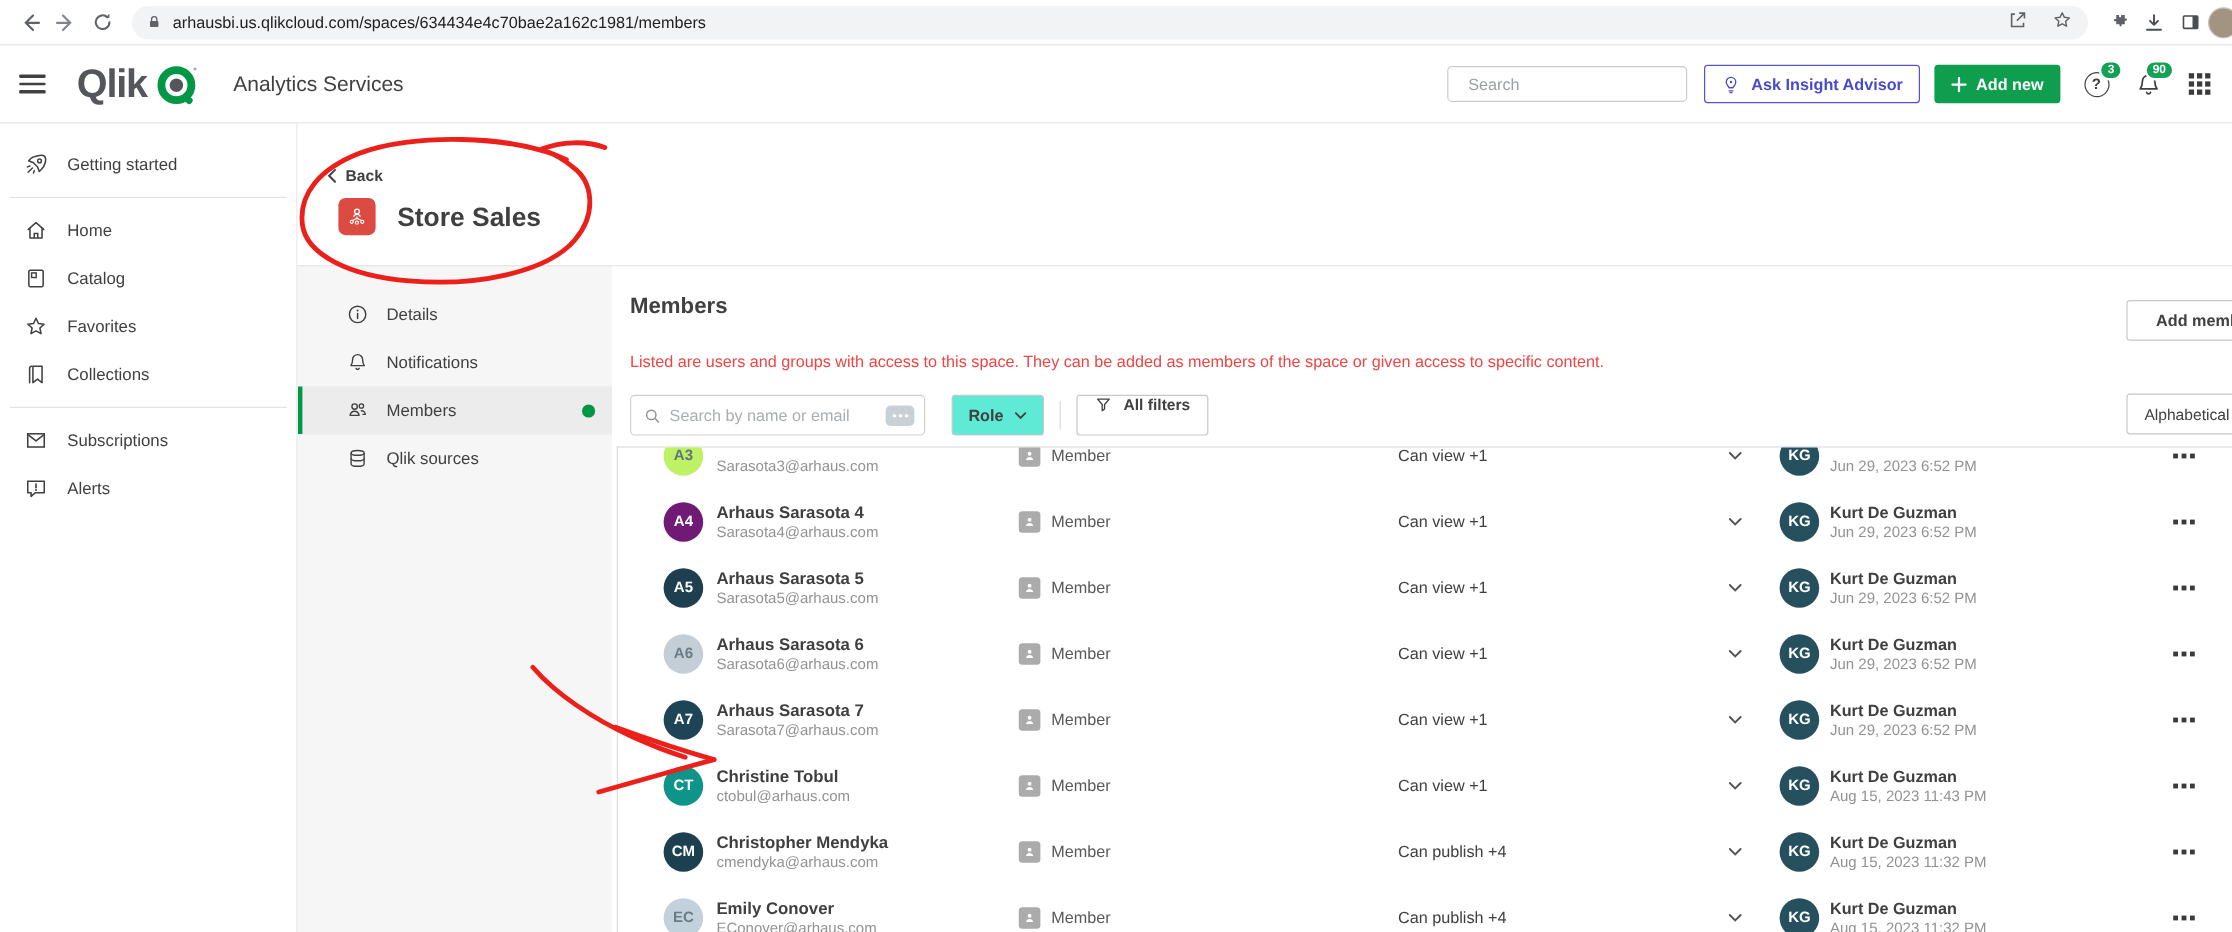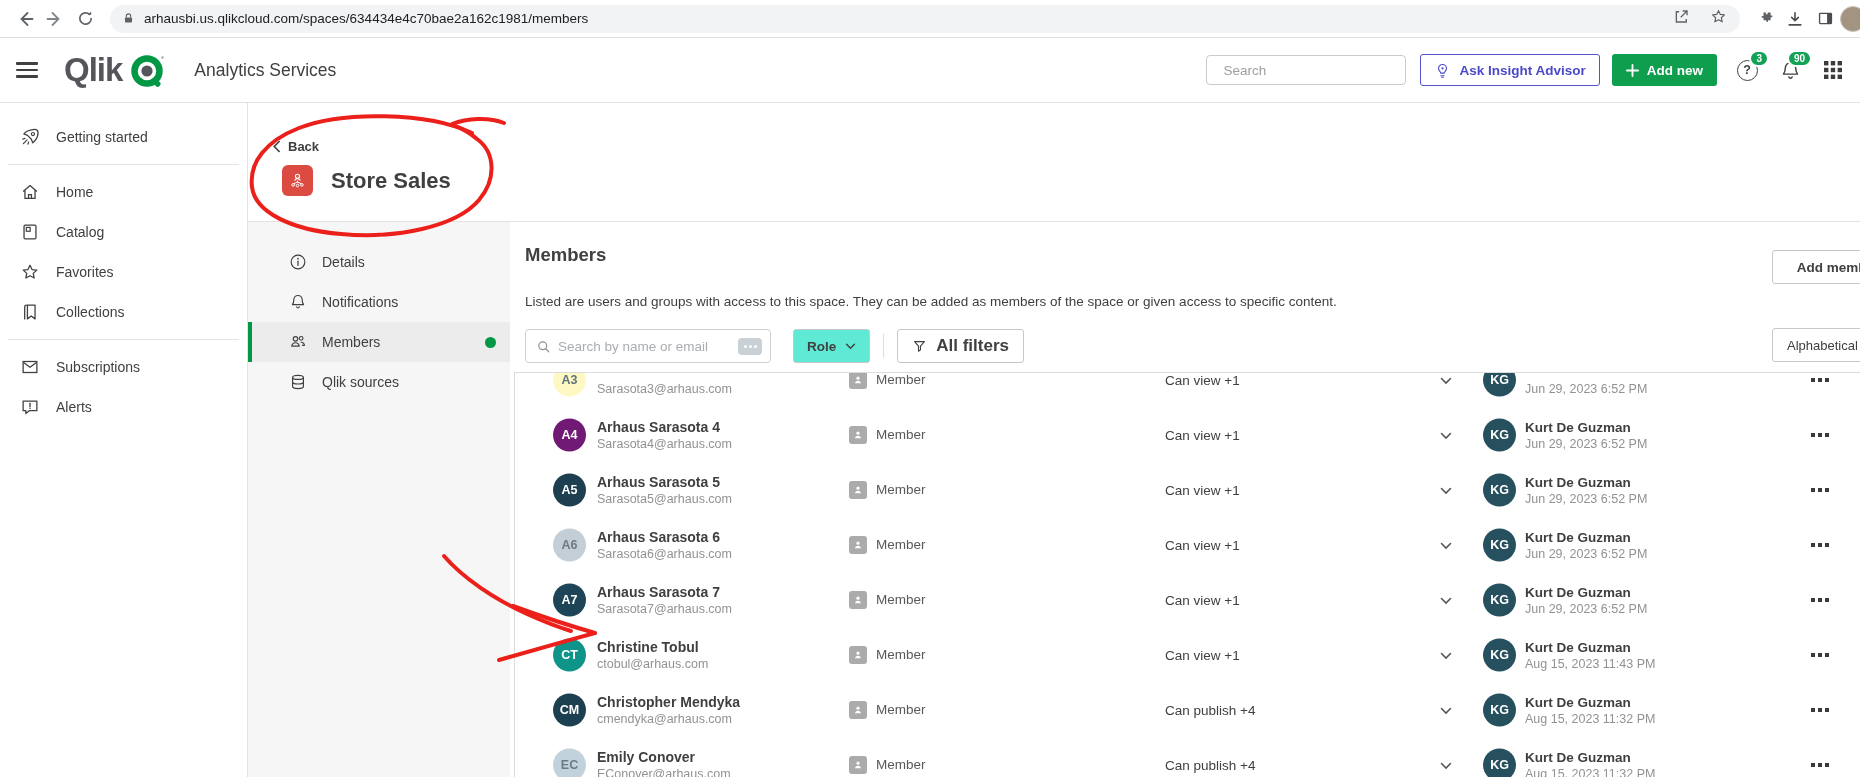--- a/index.html
+++ b/index.html
@@ -65,41 +65,41 @@
 
   .space-body { flex:1; display:flex; min-height:0; }
   .space-nav { width:262px; flex:0 0 auto; background:#f6f6f7; padding-top:20px; }
   .snav-item { height:40px; display:flex; align-items:center; gap:14px; padding-left:40px;
                font-size:14px; color:#404040; cursor:pointer; position:relative; }
   .snav-item.selected { background:#ececec; box-shadow:inset 4px 0 0 #009845; }
   .snav-dot { position:absolute; right:14px; width:11px; height:11px; border-radius:50%; background:#009845; }
 
   .members-panel { flex:1; position:relative; background:#fff; min-width:0; }
   .members-title { position:absolute; left:15px; top:22px; font-size:18.5px; font-weight:700; }
-  .members-desc { position:absolute; left:15px; top:72px; font-size:13.5px; color:#404040; }
+  .members-desc { position:absolute; left:15px; top:72px; font-size:13.5px; color:#ef4444; }
   .btn-addmember { position:absolute; left:1262px; top:28px; width:132px; height:34px;
                    background:#fff; border:1px solid #c8c8c8; border-radius:3px;
                    font-size:13.5px; font-weight:700; color:#404040; cursor:pointer;
                    font-family:"Liberation Sans",sans-serif; }
   .filter-row { position:absolute; left:15px; top:106px; height:36px; display:flex; align-items:center; }
   .member-search { width:246px; height:34px; border:1px solid #cfcfcf; border-radius:4px;
                    display:flex; align-items:center; padding:0 8px 0 10px; }
   .member-search input { border:none; outline:none; flex:1; margin-left:7px; font-size:13.5px;
                          font-family:"Liberation Sans",sans-serif; color:#404040; min-width:0; background:transparent; }
   .member-search input::placeholder { color:#a9adb1; }
   .dots-chip { width:24px; height:17px; background:#c9d1d6; border-radius:4px; flex:0 0 auto;
                display:flex; align-items:center; justify-content:center; gap:2px; }
   .dots-chip i { width:3px; height:3px; border-radius:50%; background:#fff; }
   .btn-role { margin-left:22px; height:34px; display:flex; align-items:center; gap:9px;
               border:1px solid #c8c8c8; border-radius:3px; background:#5eead4; padding:0 13px;
               font-size:13.5px; font-weight:700; color:#404040; cursor:pointer; }
   .vsep { width:1px; height:24px; background:#ddd; margin-left:13px; }
-  .btn-filters { margin-left:13px; height:34px; display:flex; align-items:center; gap:9px;
+  .btn-filters { margin-left:13px; height:34px; display:flex; gap:9px;
                  border:1px solid #c8c8c8; border-radius:3px; background:#fff; padding:0 14px;
-                 font-size:17px; font-weight:700; color:#404040; cursor:pointer; }
+                 font-size:13px; font-weight:700; color:#404040; cursor:pointer; }
   .btn-sort { position:absolute; left:1262px; top:106px; width:132px; height:34px;
               border:1px solid #c8c8c8; border-radius:3px; background:#fff;
               display:flex; align-items:center; padding-left:14px; font-size:13px; color:#404040; cursor:pointer; }
 
   .table-card { position:absolute; left:4px; top:150px; right:-2px; bottom:-2px;
                 border-top:1px solid #dcdcdc; border-left:1px solid #dcdcdc; overflow:hidden; }
   .member-row { height:55px; position:relative; }
   .member-row:first-of-type { margin-top:-21px; }
   .m-avatar { position:absolute; left:38px; top:50%; transform:translateY(-50%);
               width:33px; height:33px; border-radius:50%; display:flex; align-items:center;
@@ -406,21 +406,21 @@
             <span>All filters</span>
           </button>
         </div>
         <div class="btn-sort">
           <span>Alphabetical</span>
         </div>
 
         <div class="table-card">
 
             <div class="member-row">
-              <div class="m-avatar" style="background: #fef9c3; color: rgb(95, 115, 128);">A3</div>
+              <div class="m-avatar" style="background: #bef264; color: rgb(95, 115, 128);">A3</div>
               <div class="m-who">
                 <div class="m-name"></div>
                 <div class="m-email">Sarasota3@arhaus.com</div>
               </div>
               <div class="m-role">
                 <span class="role-chip">
                   <svg width="12" height="12" viewBox="0 0 18 18">
                     <circle cx="9" cy="6.2" r="2.4" fill="#fff"></circle>
                     <path d="M4.5 14c.4-2.4 2.1-3.8 4.5-3.8s4.1 1.4 4.5 3.8z" fill="#fff"></path>
                   </svg>

